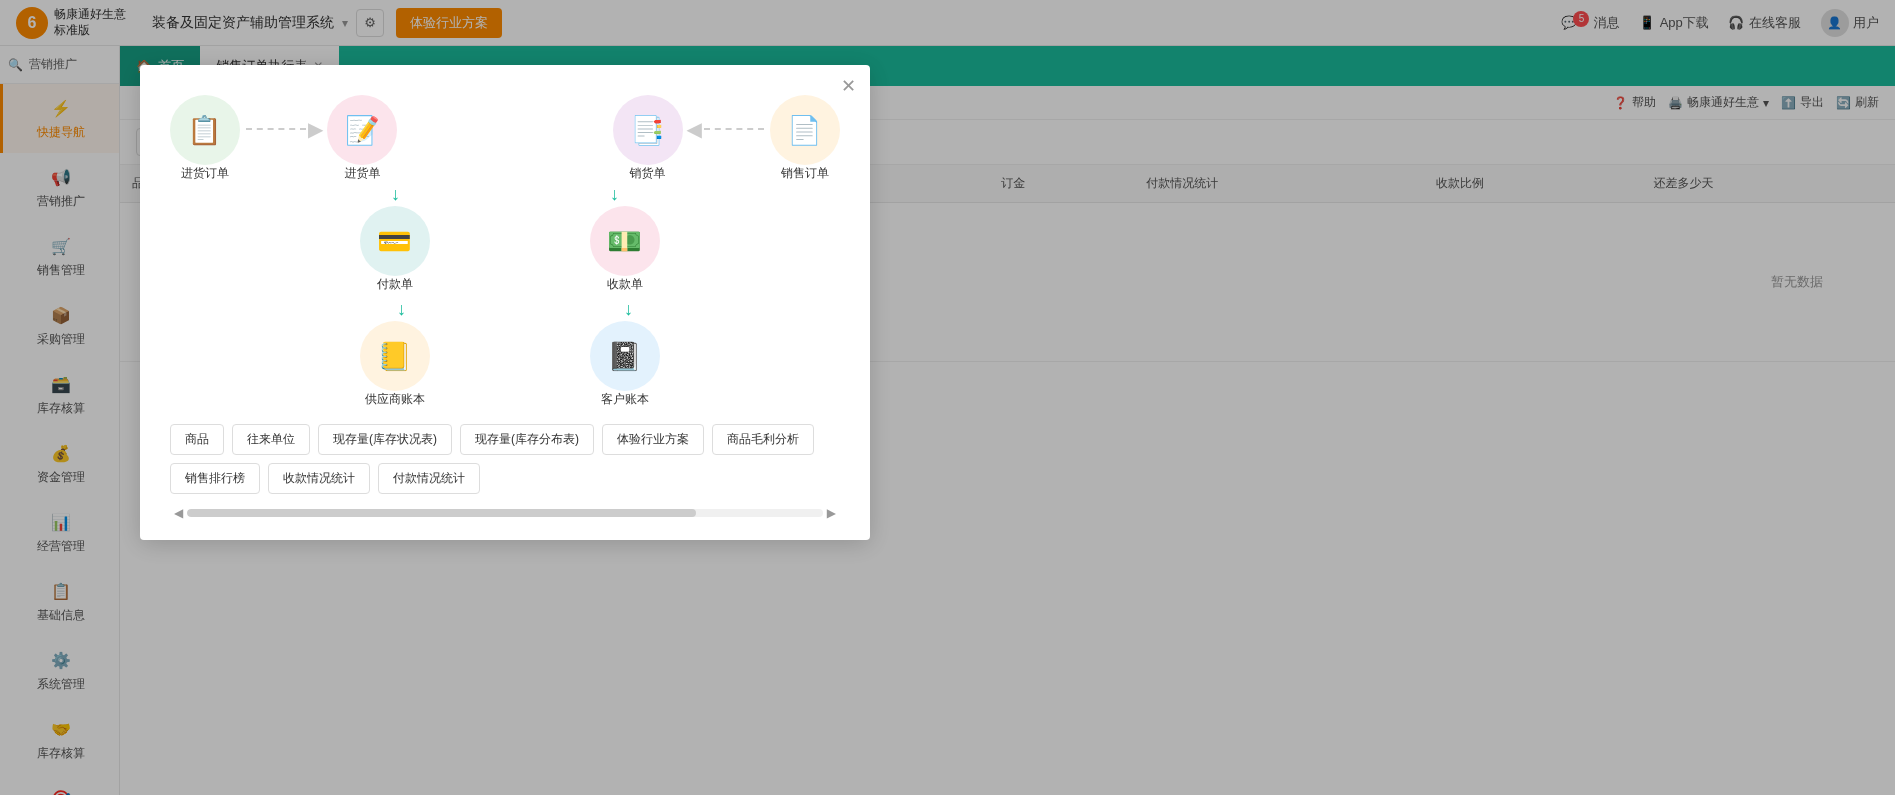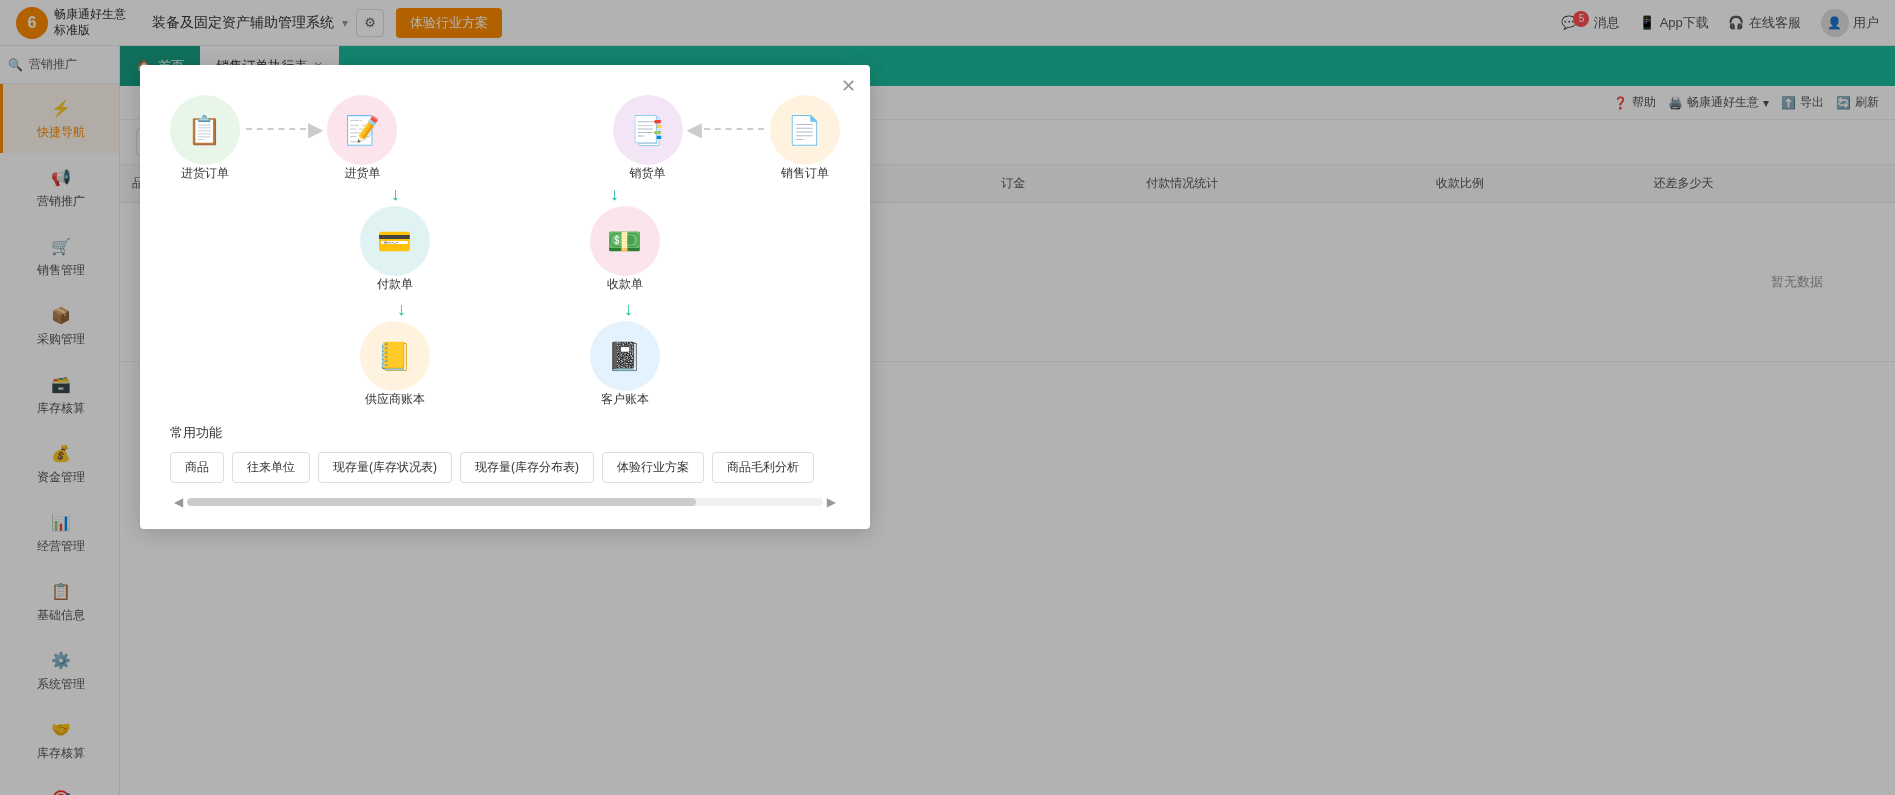--- a/index.html
+++ b/index.html
@@ -679,29 +679,33 @@
             <div class="flow-circle light-blue">
               <span>📓</span>
             </div>
             <span class="flow-label">客户账本</span>
           </div>
         </div>
       </div>
     </div>
 
     <div class="common-functions">
-      <div class="cf-title">常用功能</div>
       <div class="cf-buttons">
         <button class="cf-btn">商品</button>
         <button class="cf-btn">往来单位</button>
         <button class="cf-btn">现存量(库存状况表)</button>
         <button class="cf-btn">现存量(库存分布表)</button>
         <button class="cf-btn">体验行业方案</button>
         <button class="cf-btn">商品毛利分析</button>
       </div>
+      <div class="cf-buttons" style="margin-top:8px;">
+        <button class="cf-btn">销售排行榜</button>
+        <button class="cf-btn">收款情况统计</button>
+        <button class="cf-btn">付款情况统计</button>
+      </div>
     </div>
 
     <div class="modal-scroll">
       <span class="scroll-arrow">◀</span>
       <div class="scroll-track">
         <div class="scroll-thumb"></div>
       </div>
       <span class="scroll-arrow">▶</span>
     </div>
   </div>

